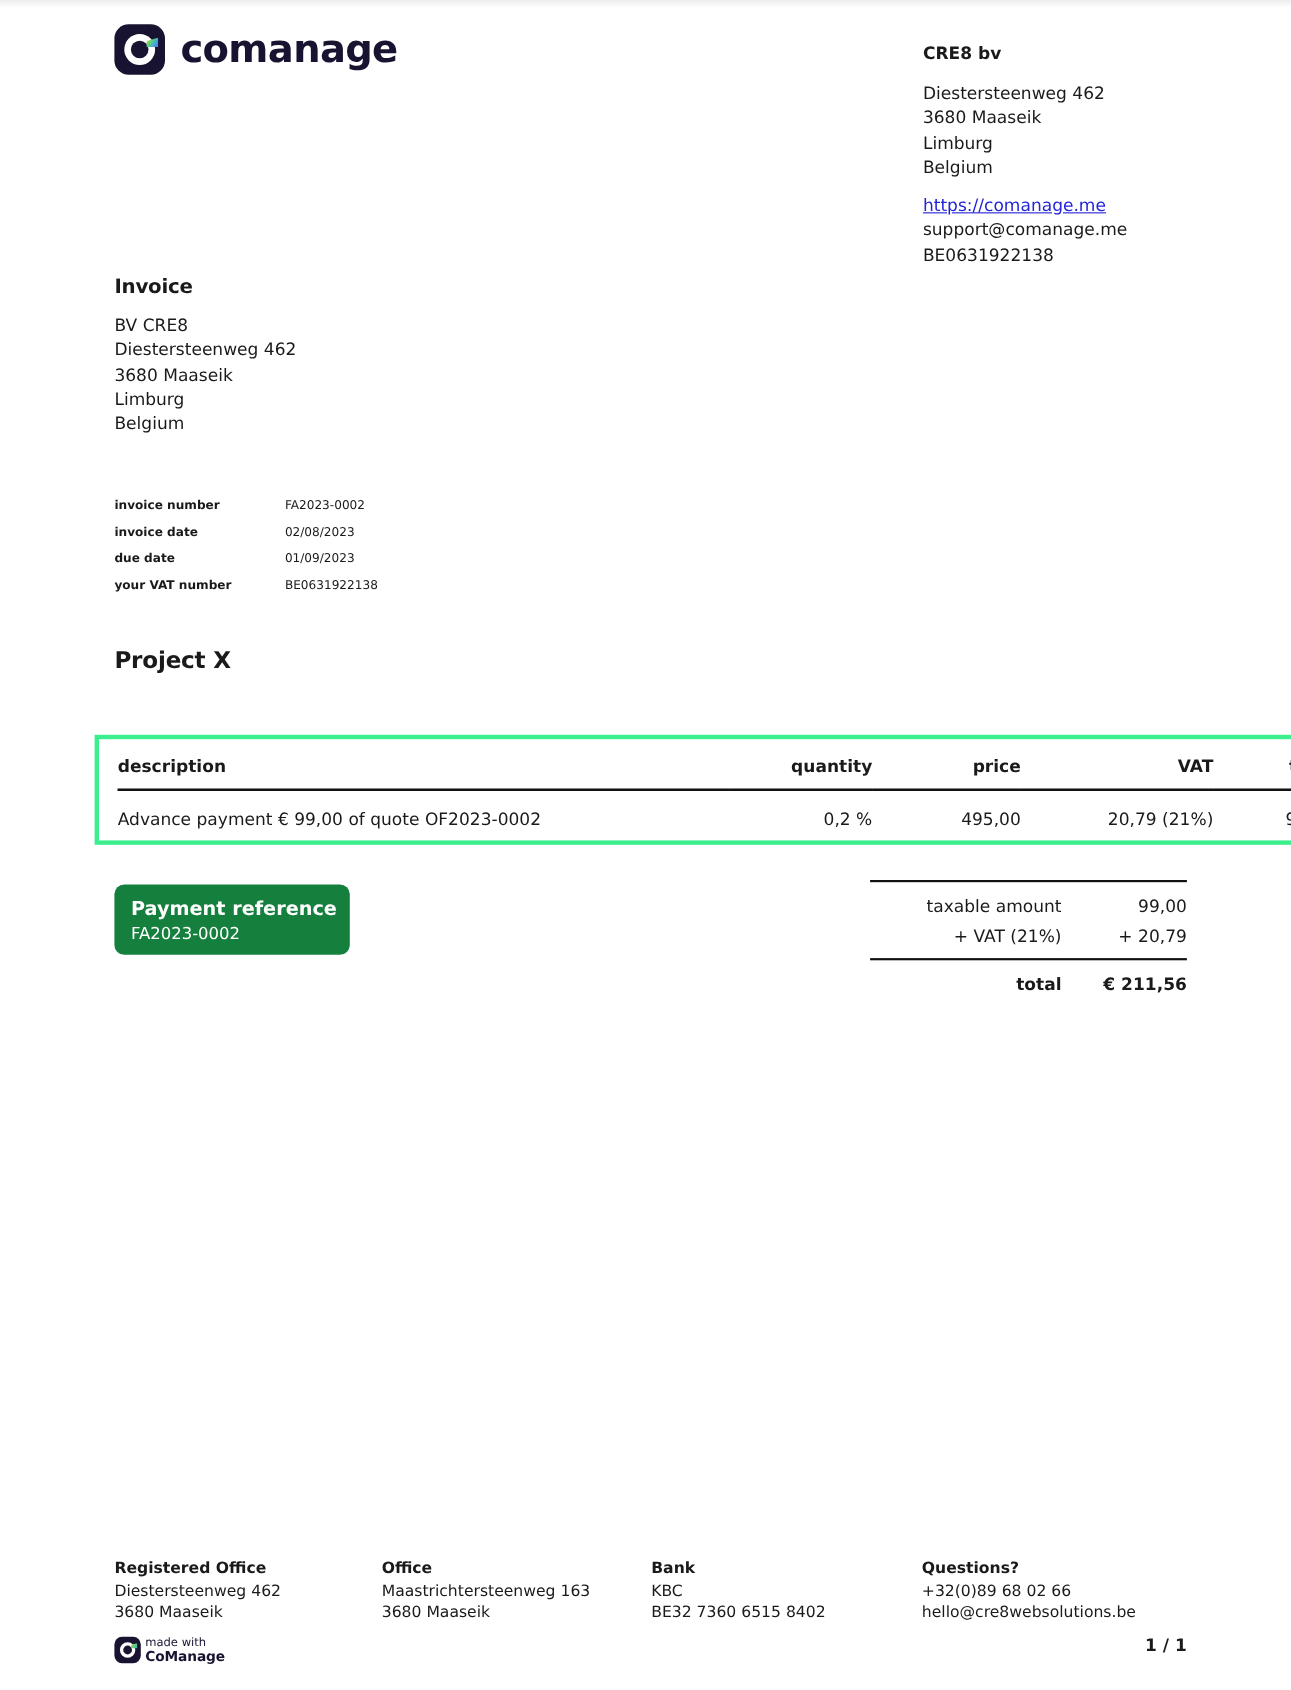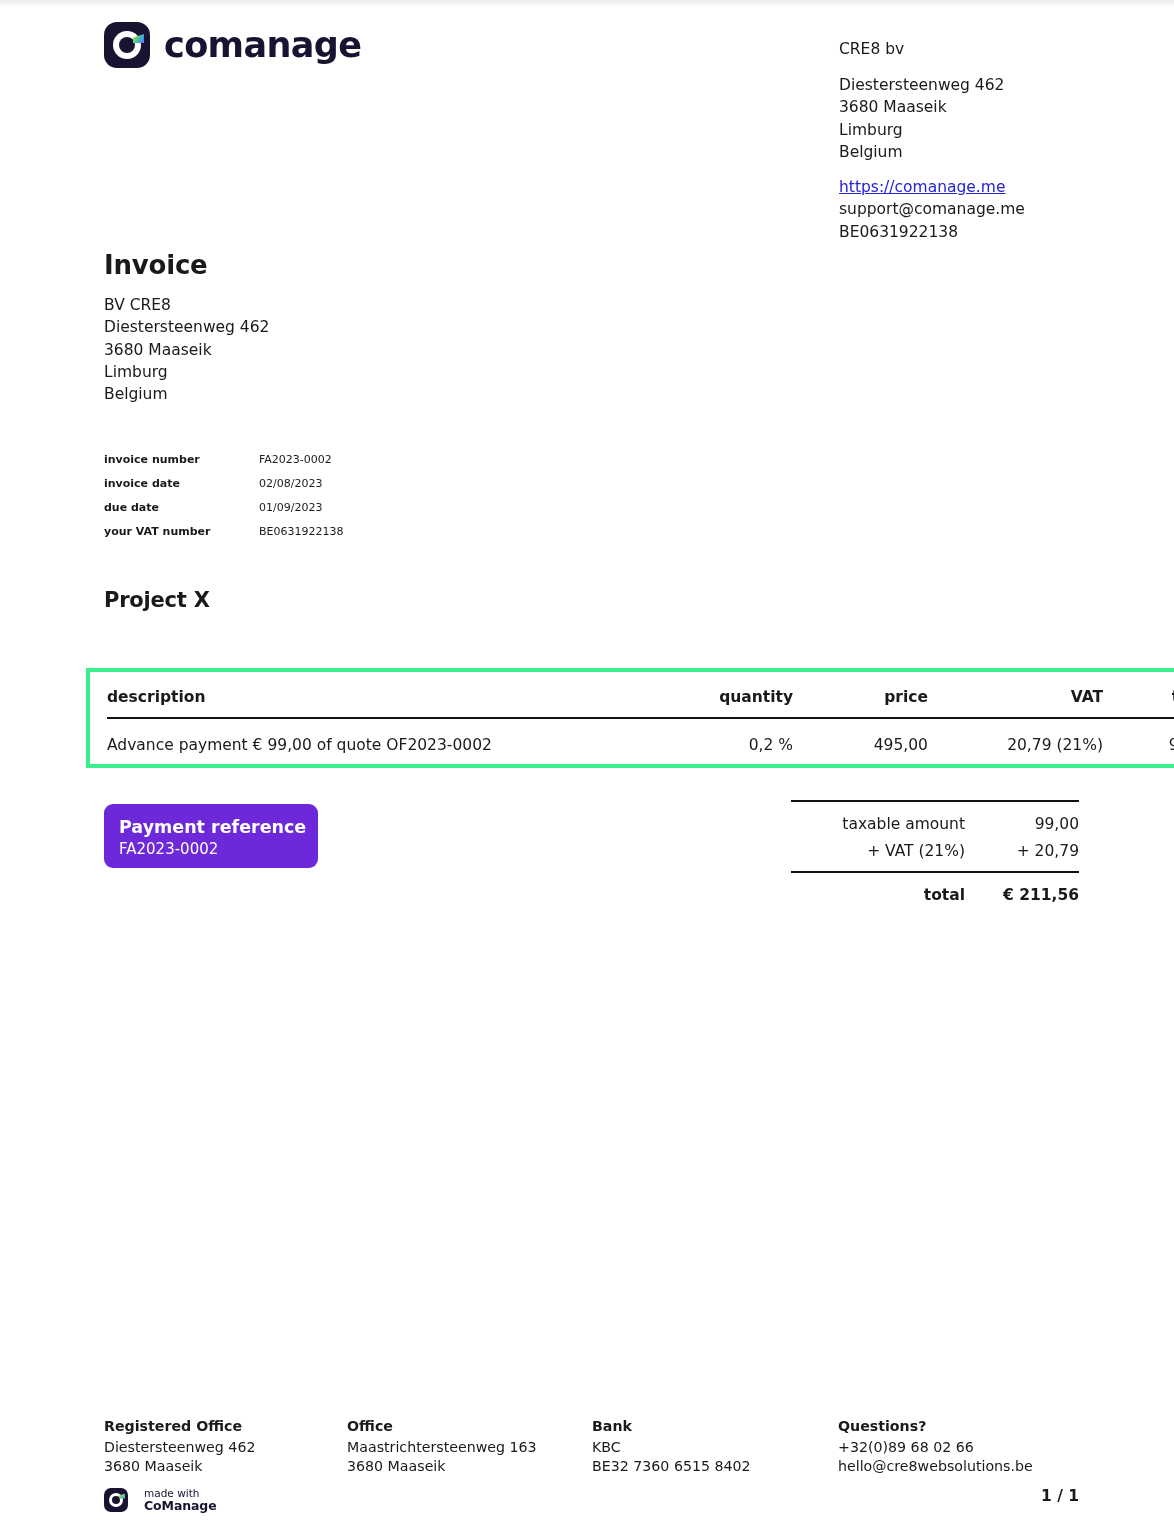--- a/index.html
+++ b/index.html
@@ -84,39 +84,39 @@
   .issuer {
     position: absolute;
     top: 16px;
     right: 0;
     width: 240px;
     text-align: left;
     font-size: 15.5px;
     line-height: 22.5px;
   }
   .issuer .name {
-    font-weight: 400;
+    font-weight: 700;
     font-size: 15.5px;
     margin-bottom: 13px;
   }
   .issuer .addr div { white-space: nowrap; }
   .issuer .contact { margin-top: 12px; }
   .issuer a {
     color: #2323d8;
   }
 
   
   .invoice-block {
     position: absolute;
     top: 250px;
     left: 104px;
     width: 420px;
   }
   .invoice-title {
-    font-size: 26px;
+    font-size: 18px;
     font-weight: 700;
     margin: 0 0 14px 0;
     letter-spacing: -0.2px;
   }
   .recipient {
     font-size: 15.5px;
     line-height: 22.3px;
   }
 
   .meta {
@@ -177,21 +177,21 @@
   .col-vat { width: 175px; }
   .col-total { width: 110px; }
 
   
   .payref {
     position: absolute;
     top: 804px;
     left: 104px;
     width: 214px;
     height: 64px;
-    background: #6d28d9;
+    background: #15803d;
     border-radius: 9px;
     color: #ffffff;
     box-sizing: border-box;
     padding: 12px 0 0 15px;
   }
   .payref .title {
     font-size: 17.5px;
     font-weight: 700;
     line-height: 22px;
   }
@@ -241,21 +241,21 @@
     font-weight: 700;
     margin-bottom: 1px;
   }
 
   .madewith {
     position: absolute;
     top: 1487px;
     left: 104px;
     display: flex;
     align-items: center;
-    gap: 16px;
+    gap: 4px;
   }
   .madewith .mw-mark {
     width: 24px; height: 24px;
     border-radius: 7px;
     background: #181331;
     position: relative;
     flex: none;
   }
   .madewith .mw-mark .r {
     position: absolute; left: 5px; top: 5px;

